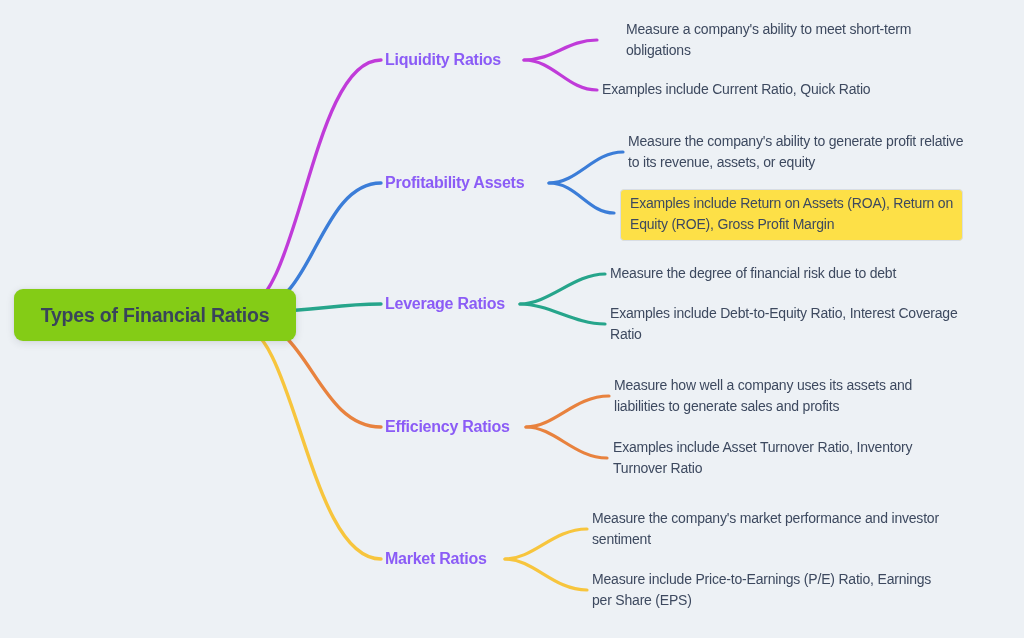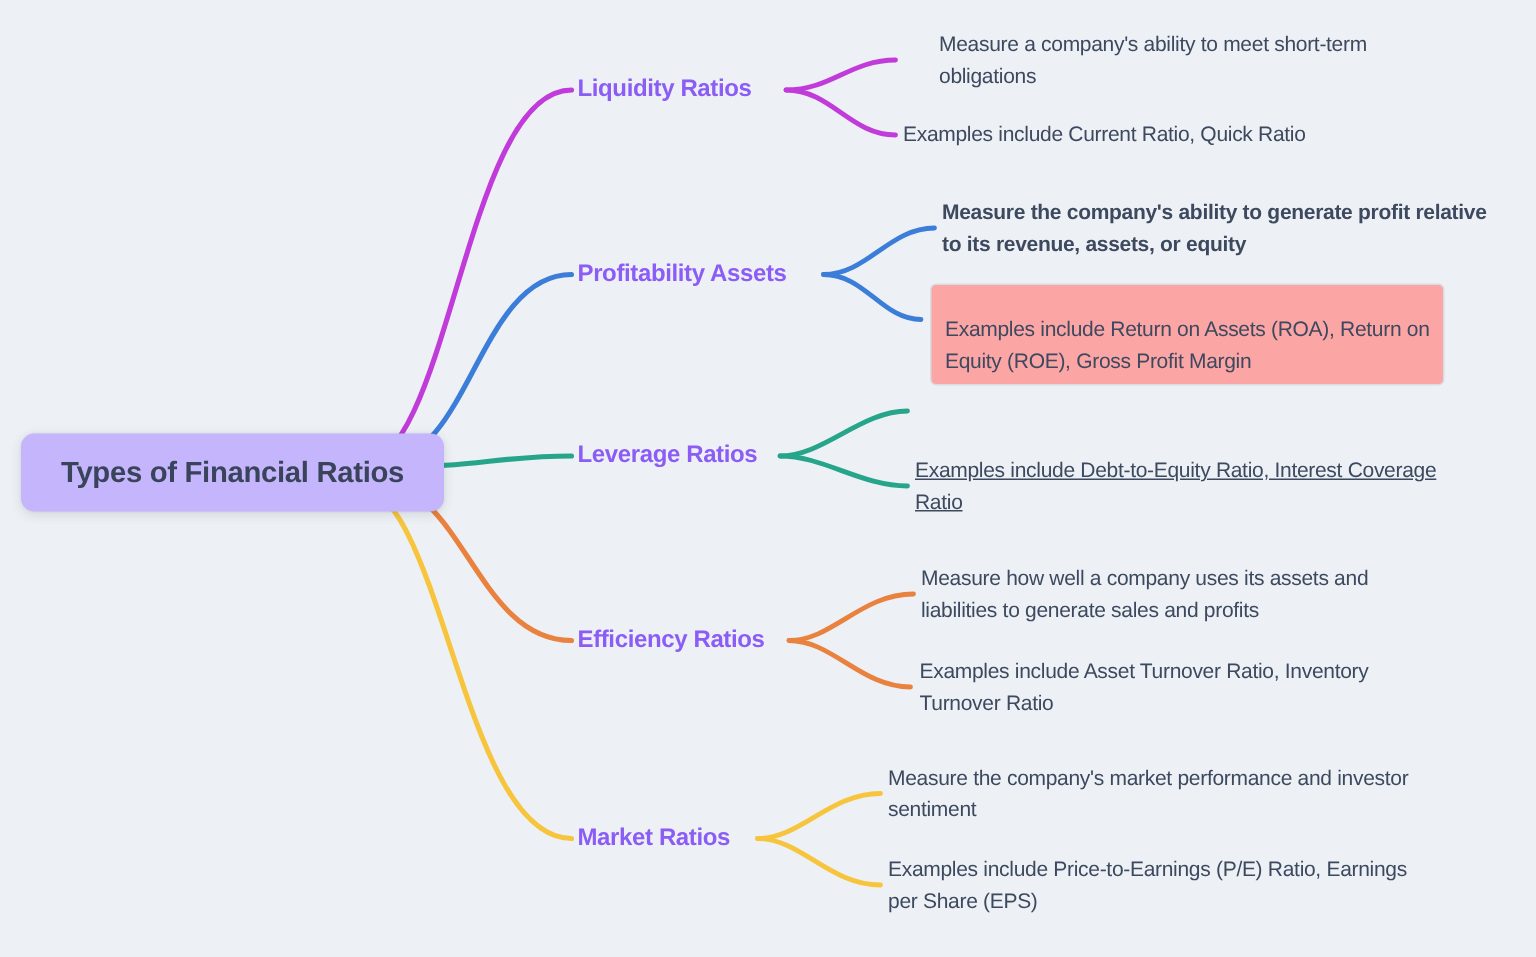--- a/index.html
+++ b/index.html
@@ -5,51 +5,51 @@
   html,body{margin:0;padding:0;}
   body{font-family:"Liberation Sans","DejaVu Sans",sans-serif;}
   .canvas{
     position:relative;width:1024px;height:638px;overflow:hidden;
     background:#edf1f5;
   }
   svg.links{position:absolute;left:0;top:0;width:1024px;height:638px;display:block;}
   svg.links path{fill:none;stroke-linecap:round;}
   .root-node{
     position:absolute;left:14px;top:289px;width:282px;height:52px;
-    background:#c4b5fd;border-radius:9px;
+    background:#84cc16;border-radius:9px;
     box-shadow:0 2px 8px rgba(30,40,60,.12),0 0 2px rgba(30,40,60,.08);
     display:flex;align-items:center;justify-content:center;
     font-size:19.5px;font-weight:700;letter-spacing:-0.2px;color:#39445a;
     z-index:2;
   }
   .branch-label{
     position:absolute;height:24px;line-height:24px;
     font-size:16px;font-weight:700;letter-spacing:-0.25px;color:#8b5cf6;
     white-space:nowrap;z-index:2;
   }
   .leaf{
     position:absolute;font-size:14px;line-height:21px;letter-spacing:-0.2px;
     color:#3d495f;white-space:pre-line;z-index:2;
   }
   .leaf.boxed{
-    background:#fca5a5;border:1px solid #d8dde4;border-radius:4px;
-    padding:19px 9px 5px 9px;
+    background:#fde047;border:1px solid #d8dde4;border-radius:4px;
+    padding:3px 9px 5px 9px;
   }
   
   .bl-0{left:385px;top:48px;}
   .bl-1{left:385px;top:171px;}
   .bl-2{left:385px;top:292px;}
   .bl-3{left:385px;top:415px;}
   .bl-4{left:385px;top:547px;}
   .lf-0-0{left:602px;top:19px;margin-left:24px;}
   .lf-0-1{left:602px;top:79px;}
-  .lf-1-0{left:628px;top:131px;font-weight:bold;}
+  .lf-1-0{left:628px;top:131px;}
   .lf-1-1{left:620px;top:189px;}
   .lf-2-0{left:610px;top:263px;}
-  .lf-2-1{left:610px;top:303px;text-decoration:underline;}
+  .lf-2-1{left:610px;top:303px;}
   .lf-3-0{left:614px;top:375px;}
   .lf-3-1{left:613px;top:437px;}
   .lf-4-0{left:592px;top:508px;}
   .lf-4-1{left:592px;top:569px;}
 </style>
 </head>
 <body>
 
 <div class="canvas" style="background: rgb(237, 241, 245);">
 
@@ -81,24 +81,25 @@
   <div class="branch-label bl-3">Efficiency Ratios</div>
   <div class="branch-label bl-4">Market Ratios</div>
 
   <div class="leaf lf-0-0">Measure a company's ability to meet short-term
 obligations</div>
   <div class="leaf lf-0-1">Examples include Current Ratio, Quick Ratio</div>
   <div class="leaf lf-1-0">Measure the company's ability to generate profit relative
 to its revenue, assets, or equity</div>
   <div class="leaf boxed lf-1-1">Examples include Return on Assets (ROA), Return on
 Equity (ROE), Gross Profit Margin</div>
+  <div class="leaf lf-2-0">Measure the degree of financial risk due to debt</div>
   <div class="leaf lf-2-1">Examples include Debt-to-Equity Ratio, Interest Coverage
 Ratio</div>
   <div class="leaf lf-3-0">Measure how well a company uses its assets and
 liabilities to generate sales and profits</div>
   <div class="leaf lf-3-1">Examples include Asset Turnover Ratio, Inventory
 Turnover Ratio</div>
   <div class="leaf lf-4-0">Measure the company's market performance and investor
 sentiment</div>
-  <div class="leaf lf-4-1">Examples include Price-to-Earnings (P/E) Ratio, Earnings
+  <div class="leaf lf-4-1">Measure include Price-to-Earnings (P/E) Ratio, Earnings
 per Share (EPS)</div>
 
 </div>
 
 </body></html>

